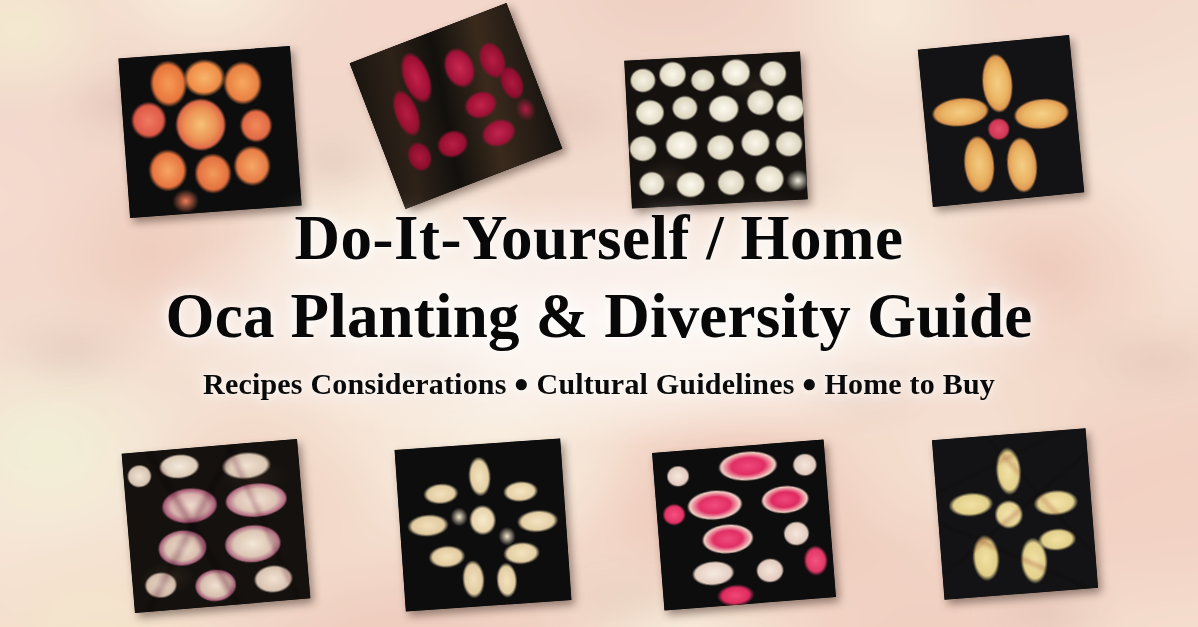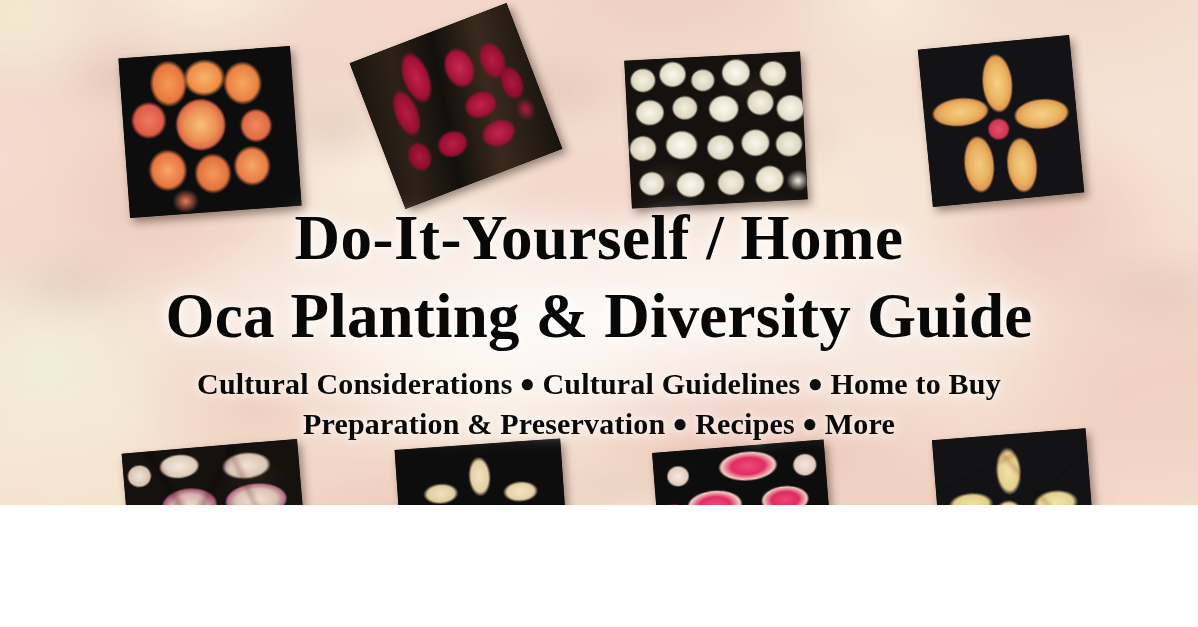--- a/index.html
+++ b/index.html
@@ -8,21 +8,21 @@
     padding: 0;
     background: #ffffff;
   }
   body {
     font-family: "Liberation Serif", "DejaVu Serif", serif;
   }
 
   .banner {
     position: relative;
     width: 1198px;
-    height: 505px;
+    height: 627px;
     overflow: hidden;
     background: #eab308;
     isolation: isolate;
   }
 
   
   .bg-layer {
     position: absolute;
     inset: -60px;
     z-index: 0;
@@ -444,22 +444,19 @@
     <div class="streaks"></div>
   </div>
 
   <div class="text-block">
 
     <h1 class="title-1">Do-It-Yourself / Home</h1>
 
     <h2 class="title-2">Oca Planting &amp; Diversity Guide</h2>
 
     <p class="sub-line sub-1">
-      <span>Cultural Considerations</span><span class="bullet">●</span><span>Cultural Guidelines</span><span class="bullet">●</span><span>Home to Buy</span>
+      <span>Recipes Considerations</span><span class="bullet">●</span><span>Cultural Guidelines</span><span class="bullet">●</span><span>Home to Buy</span>
     </p>
 
-    <p class="sub-line sub-2">
-      <span>Preparation &amp; Preservation</span><span class="bullet">●</span><span>Recipes</span><span class="bullet">●</span><span>More</span>
-    </p>
 
   </div>
 
 </div>
 
 </body></html>

